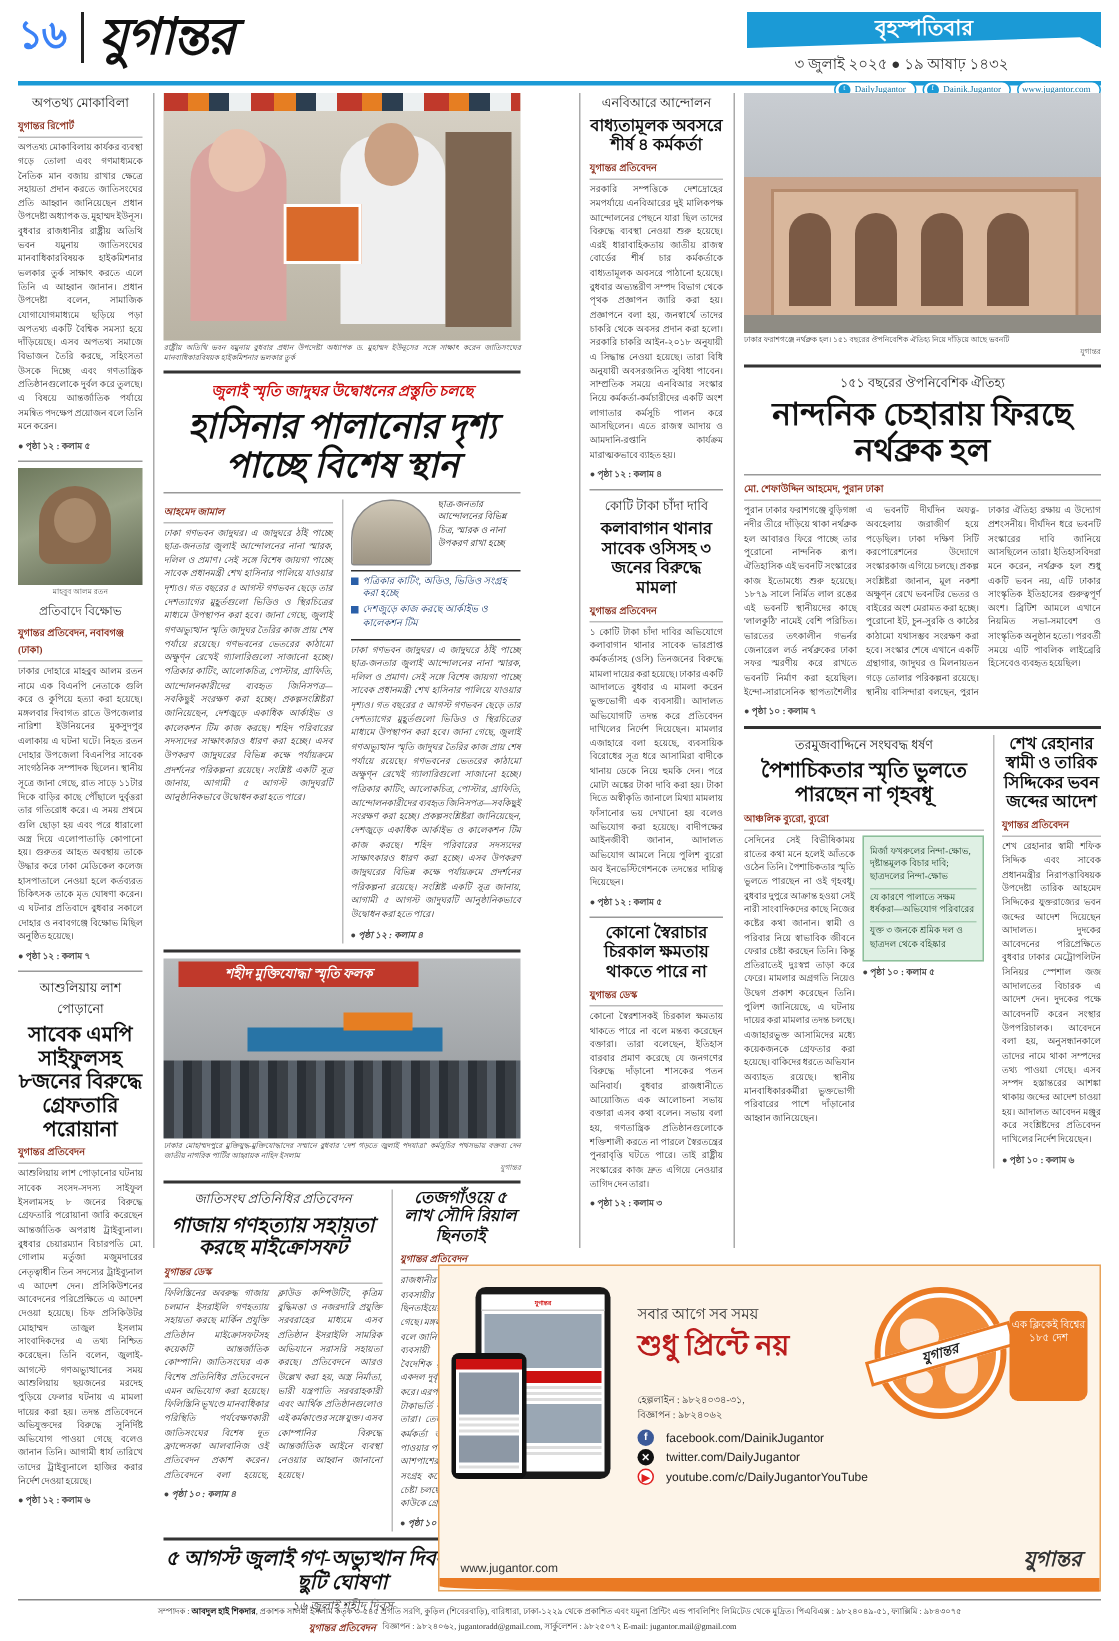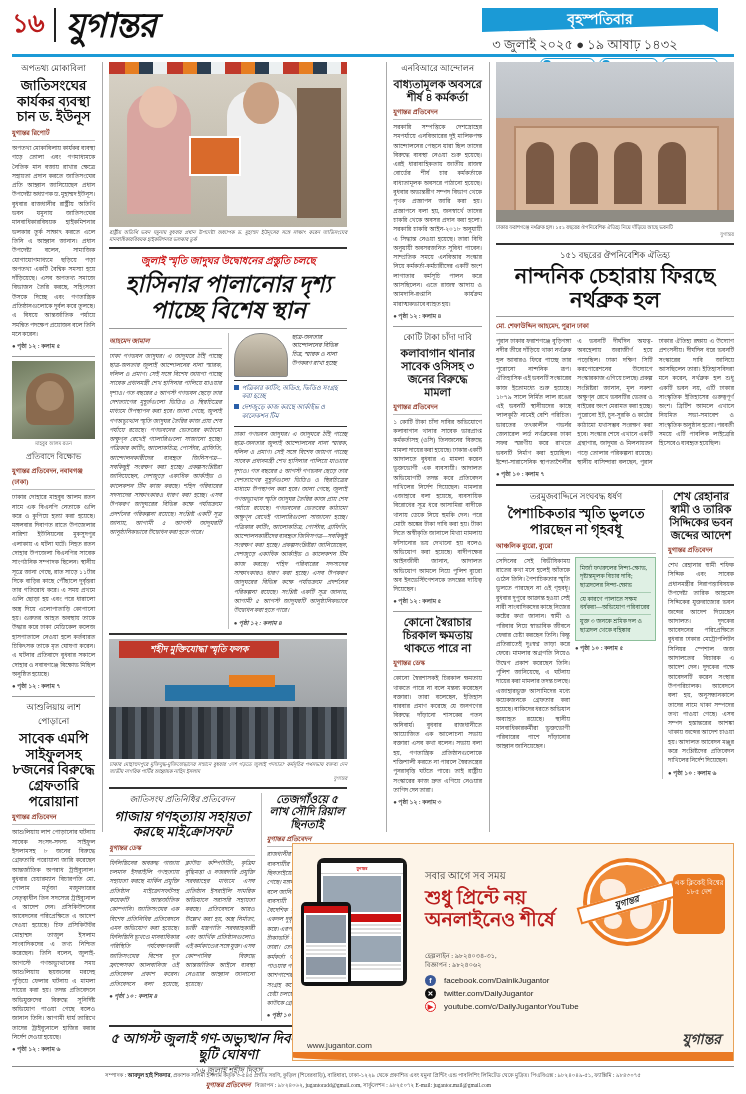--- a/index.html
+++ b/index.html
@@ -8,45 +8,45 @@
     background: #ffffff;
     font-family: "Liberation Serif", serif;
     color: #111;
     overflow: hidden;
   }
   .page { width:746px; height:1094px; position:relative; padding: 6px 12px 0 12px; }
 
   
   .masthead { display:flex; align-items:flex-start; height:46px; position:relative; }
   .pageno {
-    font-size: 26px; font-weight:bold; color:#b91c1c;
+    font-size: 26px; font-weight:bold; color:#3b82f6;
     padding-right:10px; letter-spacing:-1px; line-height:36px;
   }
   .vbar { width:2px; background:#222; height:34px; margin-top:2px; }
   .logo {
     font-size: 34px; font-weight: bold; font-style:italic; color:#111;
     line-height:40px; padding-left:10px; letter-spacing:-1px;
     font-family:"Liberation Serif", serif;
   }
-  .flagbox { position:absolute; right:16px; top:2px; width:266px; }
+  .flagbox { position:absolute; right:0; top:2px; width:266px; }
   .ribbon {
     position:relative; margin-left:30px; height:24px; background:#1b9ad6;
     color:#fff; text-align:center; font-size:14px; font-weight:bold; line-height:24px;
     clip-path: polygon(0 0, 100% 0, 100% 100%, 94% 70%, 0 100%);
   }
   .ribbon:before {
     content:""; position:absolute; left:-16px; top:0;
     border-top:12px solid #1b9ad6; border-bottom:12px solid #1b9ad6;
     border-left:16px solid transparent;
   }
   .ribbon:after {
     content:""; position:absolute; right:2px; bottom:-8px; width:18px; height:10px;
     background:#1277a8; clip-path: polygon(0 0, 100% 0, 60% 100%);
   }
-  .datestrip { text-align:center; font-size:13px; color:#333; padding:3px 0 2px; }
+  .datestrip { text-align:center; font-size:10px; color:#333; padding:3px 0 2px; }
   .badges { display:flex; gap:4px; justify-content:flex-end; }
   .badge {
     border:1px solid #1b9ad6; border-radius:9px; height:12px; padding:0 6px 0 2px;
     display:flex; align-items:center; gap:3px; font-size:6px; color:#0d6fa0; background:#fff;
   }
   .badge .dot { width:8px;height:8px;border-radius:50%;background:#1b9ad6; display:inline-block;
      color:#fff; font-size:5px; text-align:center; line-height:8px; }
   .rulebar { height:3px; background:#1b9ad6; margin-top:2px; }
 
   
@@ -174,21 +174,20 @@
     </div>
   </div>
   <div class="rulebar"></div>
 
   <div class="content">
 
     <div class="colA">
 
       <div>
         <div class="kicker">অপতথ্য মোকাবিলা</div>
-        <h2 class="head">জাতিসংঘের কার্যকর ব্যবস্থা চান ড. ইউনূস</h2>
         <div class="byline">যুগান্তর রিপোর্ট</div>
         <div class="body">অপতথ্য মোকাবিলায় কার্যকর ব্যবস্থা গড়ে তোলা এবং গণমাধ্যমকে নৈতিক মান বজায় রাখার ক্ষেত্রে সহায়তা প্রদান করতে জাতিসংঘের প্রতি আহ্বান জানিয়েছেন প্রধান উপদেষ্টা অধ্যাপক ড. মুহাম্মদ ইউনূস। বুধবার রাজধানীর রাষ্ট্রীয় অতিথি ভবন যমুনায় জাতিসংঘের মানবাধিকারবিষয়ক হাইকমিশনার ভলকার তুর্ক সাক্ষাৎ করতে এলে তিনি এ আহ্বান জানান। প্রধান উপদেষ্টা বলেন, সামাজিক যোগাযোগমাধ্যমে ছড়িয়ে পড়া অপতথ্য একটি বৈশ্বিক সমস্যা হয়ে দাঁড়িয়েছে। এসব অপতথ্য সমাজে বিভাজন তৈরি করছে, সহিংসতা উসকে দিচ্ছে এবং গণতান্ত্রিক প্রতিষ্ঠানগুলোকে দুর্বল করে তুলছে। এ বিষয়ে আন্তর্জাতিক পর্যায়ে সমন্বিত পদক্ষেপ প্রয়োজন বলে তিনি মনে করেন।</div>
         <div class="cont">● পৃষ্ঠা ১২ : কলাম ৫</div>
       </div>
 
       <div class="hr"></div>
 
       <div>
         <div class="photo" style="height:78px;background:linear-gradient(160deg,#6f7a5e,#9aa388 45%,#5e6650);">
           <div style="position:absolute;left:14px;top:12px;width:48px;height:52px;border-radius:24px 24px 8px 8px;background:#8a6a4e;"></div>
@@ -406,21 +405,20 @@
             <div class="tabline"></div>
           </div>
         </div>
         <div class="adurl">www.jugantor.com</div>
       </div>
 
       <div class="adtext">
         <div class="adsmall">সবার আগে সব সময়</div>
         <div class="adbig">
           <div>শুধু প্রিন্টে নয়</div>
-          <div>অনলাইনেও শীর্ষে</div>
         </div>
         <div class="adphone">হেল্পলাইন : ৯৮২৪০৩৪-৩১,</div>
         <div class="adphone">বিজ্ঞাপন : ৯৮২৪০৬২</div>
         <div class="adsoc">
           <div class="socrow">
             <span class="socic fb">f</span>
             <span>facebook.com/DainikJugantor</span>
           </div>
           <div class="socrow">
             <span class="socic tw">✕</span>

